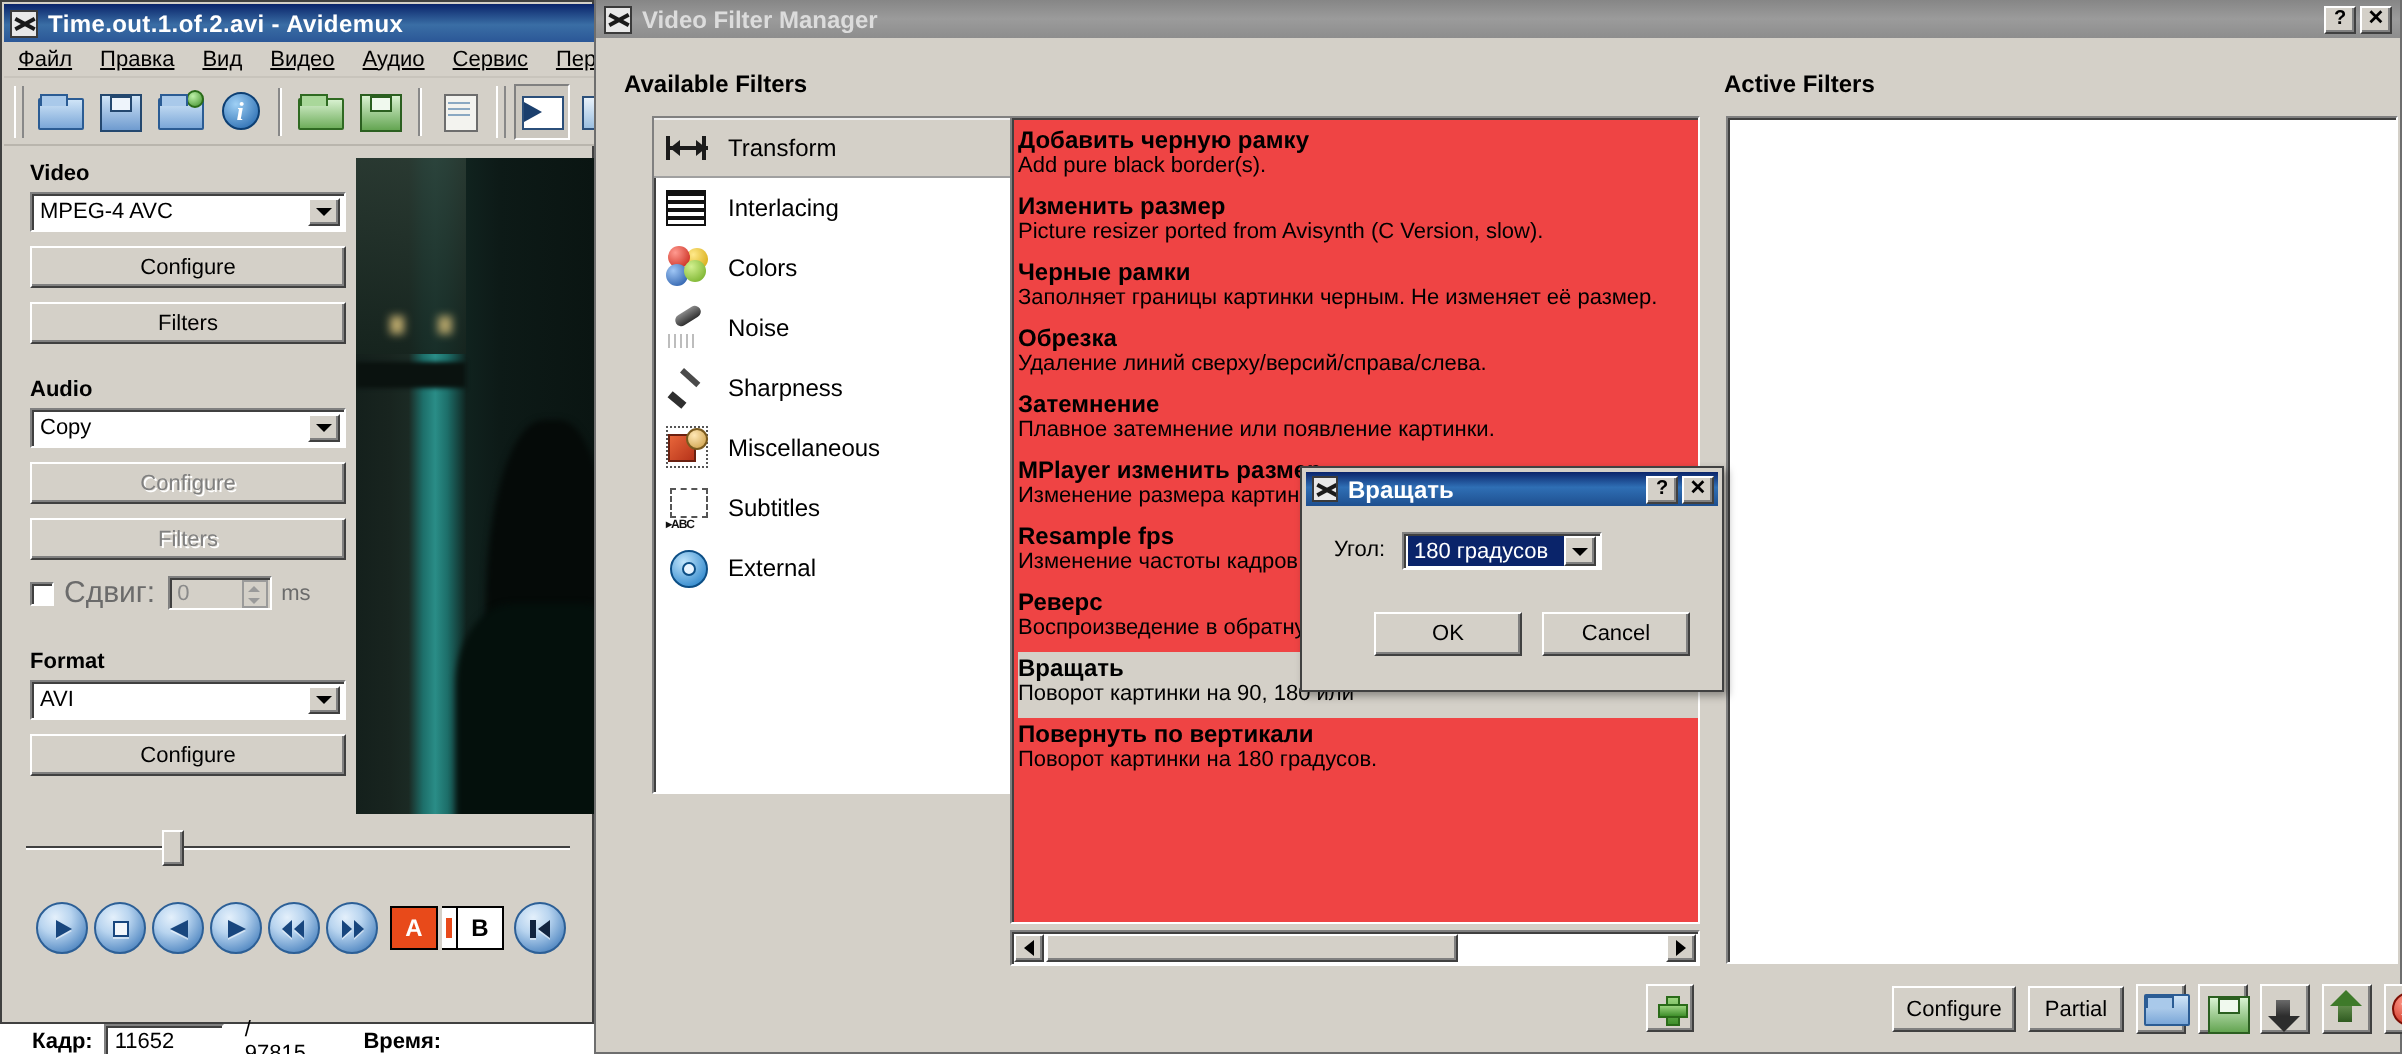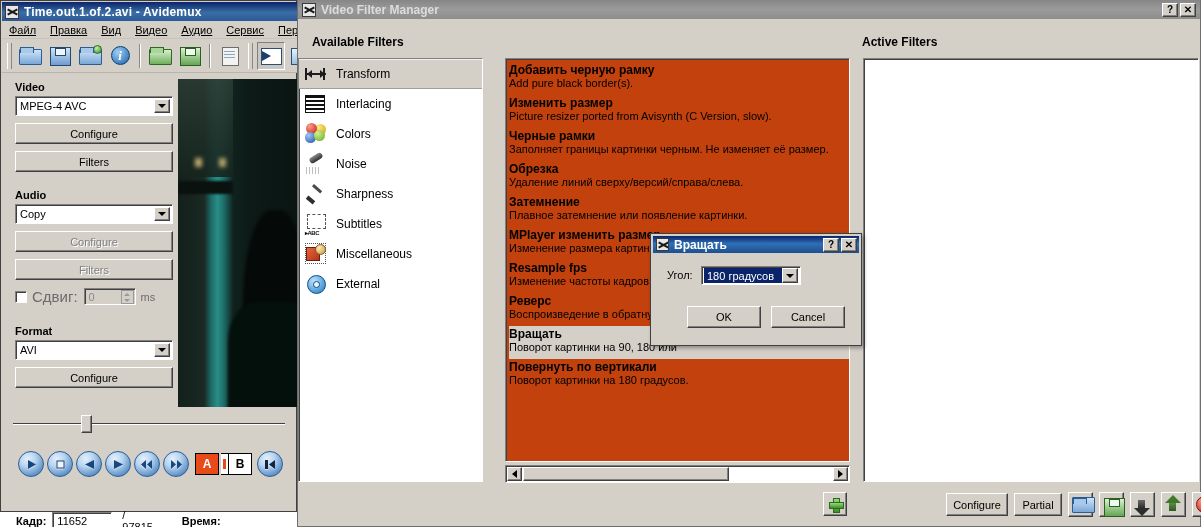--- a/index.html
+++ b/index.html
@@ -223,21 +223,21 @@
     border-right:1px solid #404040;border-bottom:1px solid #404040;
     box-shadow: inset -1px -1px 0 #808080;
     display:flex;align-items:center;justify-content:center;
     font-size:10px;font-weight:bold;line-height:1;margin-left:2px;
     font-family:"Liberation Sans",sans-serif;
   }
   .panel-hdr { font-weight:bold; font-size:12px; }
 
   
   #cat-list {
-    position:absolute; left:298px; top:58px; width:185px; height:424px;
+    position:absolute; left:326px; top:58px; width:185px; height:339px;
     background:#fff;
     border-top:1px solid #808080;border-left:1px solid #808080;
     border-right:1px solid #ffffff;border-bottom:1px solid #ffffff;
     box-shadow: inset 1px 1px 0 #404040;
     overflow:hidden;
     text-align:right;
   }
   .cat-row {
     height:30px; display:flex; align-items:center; padding-left:6px;
     font-size:12px; cursor:default;
@@ -265,21 +265,21 @@
   .ci-subs::after{content:'▸ABC';position:absolute;left:0;bottom:-1px;font-size:6px;font-weight:bold;color:#111;letter-spacing:-.5px;}
   .ci-misc::before{content:'';position:absolute;left:1px;top:4px;width:12px;height:12px;background:linear-gradient(135deg,#e8663a,#b6331a);border:1px solid #6b2010;}
   .ci-misc::after{content:'';position:absolute;left:10px;top:1px;width:9px;height:9px;border-radius:50%;background:radial-gradient(circle at 35% 30%,#ffe7b5,#c99a3f);border:1px solid #7a5a1e;}
   .ci-misc i{position:absolute;left:0;top:0;width:21px;height:21px;border:1px dotted #555;}
   .ci-ext::before{content:'';position:absolute;left:2px;top:2px;width:17px;height:17px;border-radius:50%;background:radial-gradient(circle at 35% 30%,#bfe4fb,#1577c4);border:1px solid #0d4f86;}
   .ci-ext::after{content:'';position:absolute;left:8px;top:8px;width:5px;height:5px;border-radius:50%;background:#e9f5ff;border:1px solid #0d4f86;}
 
   
   #flt-list {
     position:absolute; left:505px; top:58px; width:345px; height:404px;
-    background:#c2410c;
+    background:#ef4444;
     border-top:1px solid #808080;border-left:1px solid #808080;
     border-right:1px solid #ffffff;border-bottom:1px solid #ffffff;
     box-shadow: inset 1px 1px 0 #404040;
     overflow:hidden; padding:3px 0 0 3px;
   }
   .flt-row { padding: 1px 0 5px 0; }
   .flt-row.sel { background:#d4d0c8; }
   .flt-name { font-weight:bold; font-size:12px; line-height:14px; }
   .flt-desc { font-size:11px; line-height:13px; }
 
@@ -592,28 +592,28 @@
     </div>
     <div class="cat-row">
       <span class="cat-ico ci-noise"></span>
       <span>Noise</span>
     </div>
     <div class="cat-row">
       <span class="cat-ico ci-sharp"></span>
       <span>Sharpness</span>
     </div>
     <div class="cat-row">
-      <span class="cat-ico ci-subs"></span>
-      <span>Subtitles</span>
-    </div>
-    <div class="cat-row">
       <span class="cat-ico ci-misc">
           <i></i>
         </span>
       <span>Miscellaneous</span>
+    </div>
+    <div class="cat-row">
+      <span class="cat-ico ci-subs"></span>
+      <span>Subtitles</span>
     </div>
     <div class="cat-row">
       <span class="cat-ico ci-ext"></span>
       <span>External</span>
     </div>
   </div>
 
   <div id="flt-list">
     <div class="flt-row">
       <div class="flt-name">Добавить черную рамку</div>

